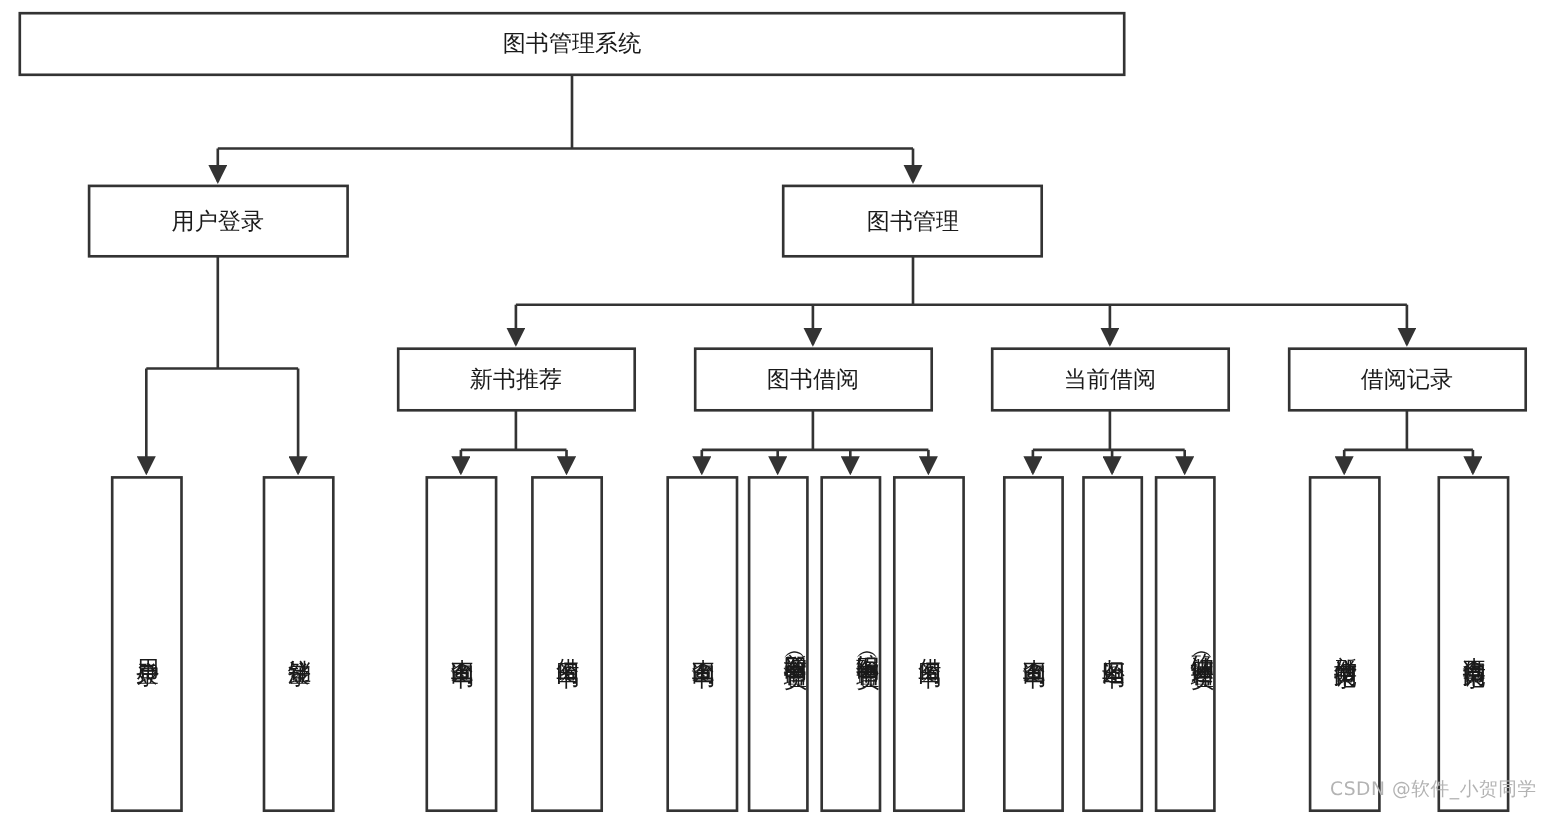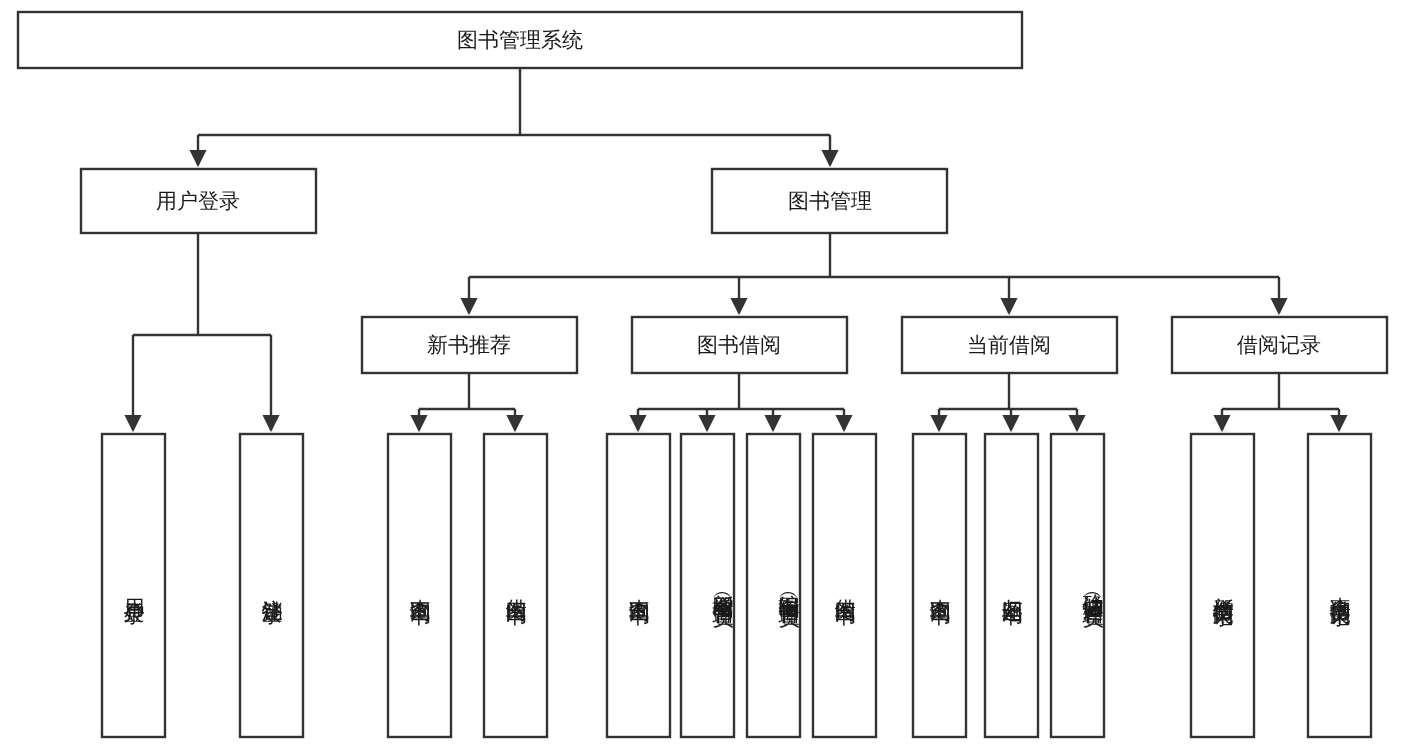--- a/index.html
+++ b/index.html
@@ -177,13 +177,14 @@
   <div class="leaf-label" style="left:607px; top:434px;  width:63px; height:303px;">查询图书</div>
   <div class="leaf-label" style="left:681px; top:434px;  width:53px; height:303px; align-items:flex-start;">新增图书（管理员）</div>
   <div class="leaf-label" style="left:747px; top:434px;  width:53px; height:303px; align-items:flex-start;">编辑图书（管理员）</div>
   <div class="leaf-label" style="left:813px; top:434px;  width:63px; height:303px;">借阅图书</div>
   <div class="leaf-label" style="left:913px; top:434px;  width:53px; height:303px;">查询图书</div>
   <div class="leaf-label" style="left:985px; top:434px;  width:53px; height:303px;">归还图书</div>
   <div class="leaf-label" style="left:1051px; top:434px; width:53px; height:303px; align-items:flex-start;">确认归还（管理员）</div>
   <div class="leaf-label" style="left:1191px; top:434px; width:63px; height:303px;">新增借阅记录</div>
   <div class="leaf-label" style="left:1308px; top:434px; width:63px; height:303px;">查询借阅记录</div>
 
+  <div class="watermark">CSDN @软件_小贺同学</div>
 </div>
 
 </body></html>

